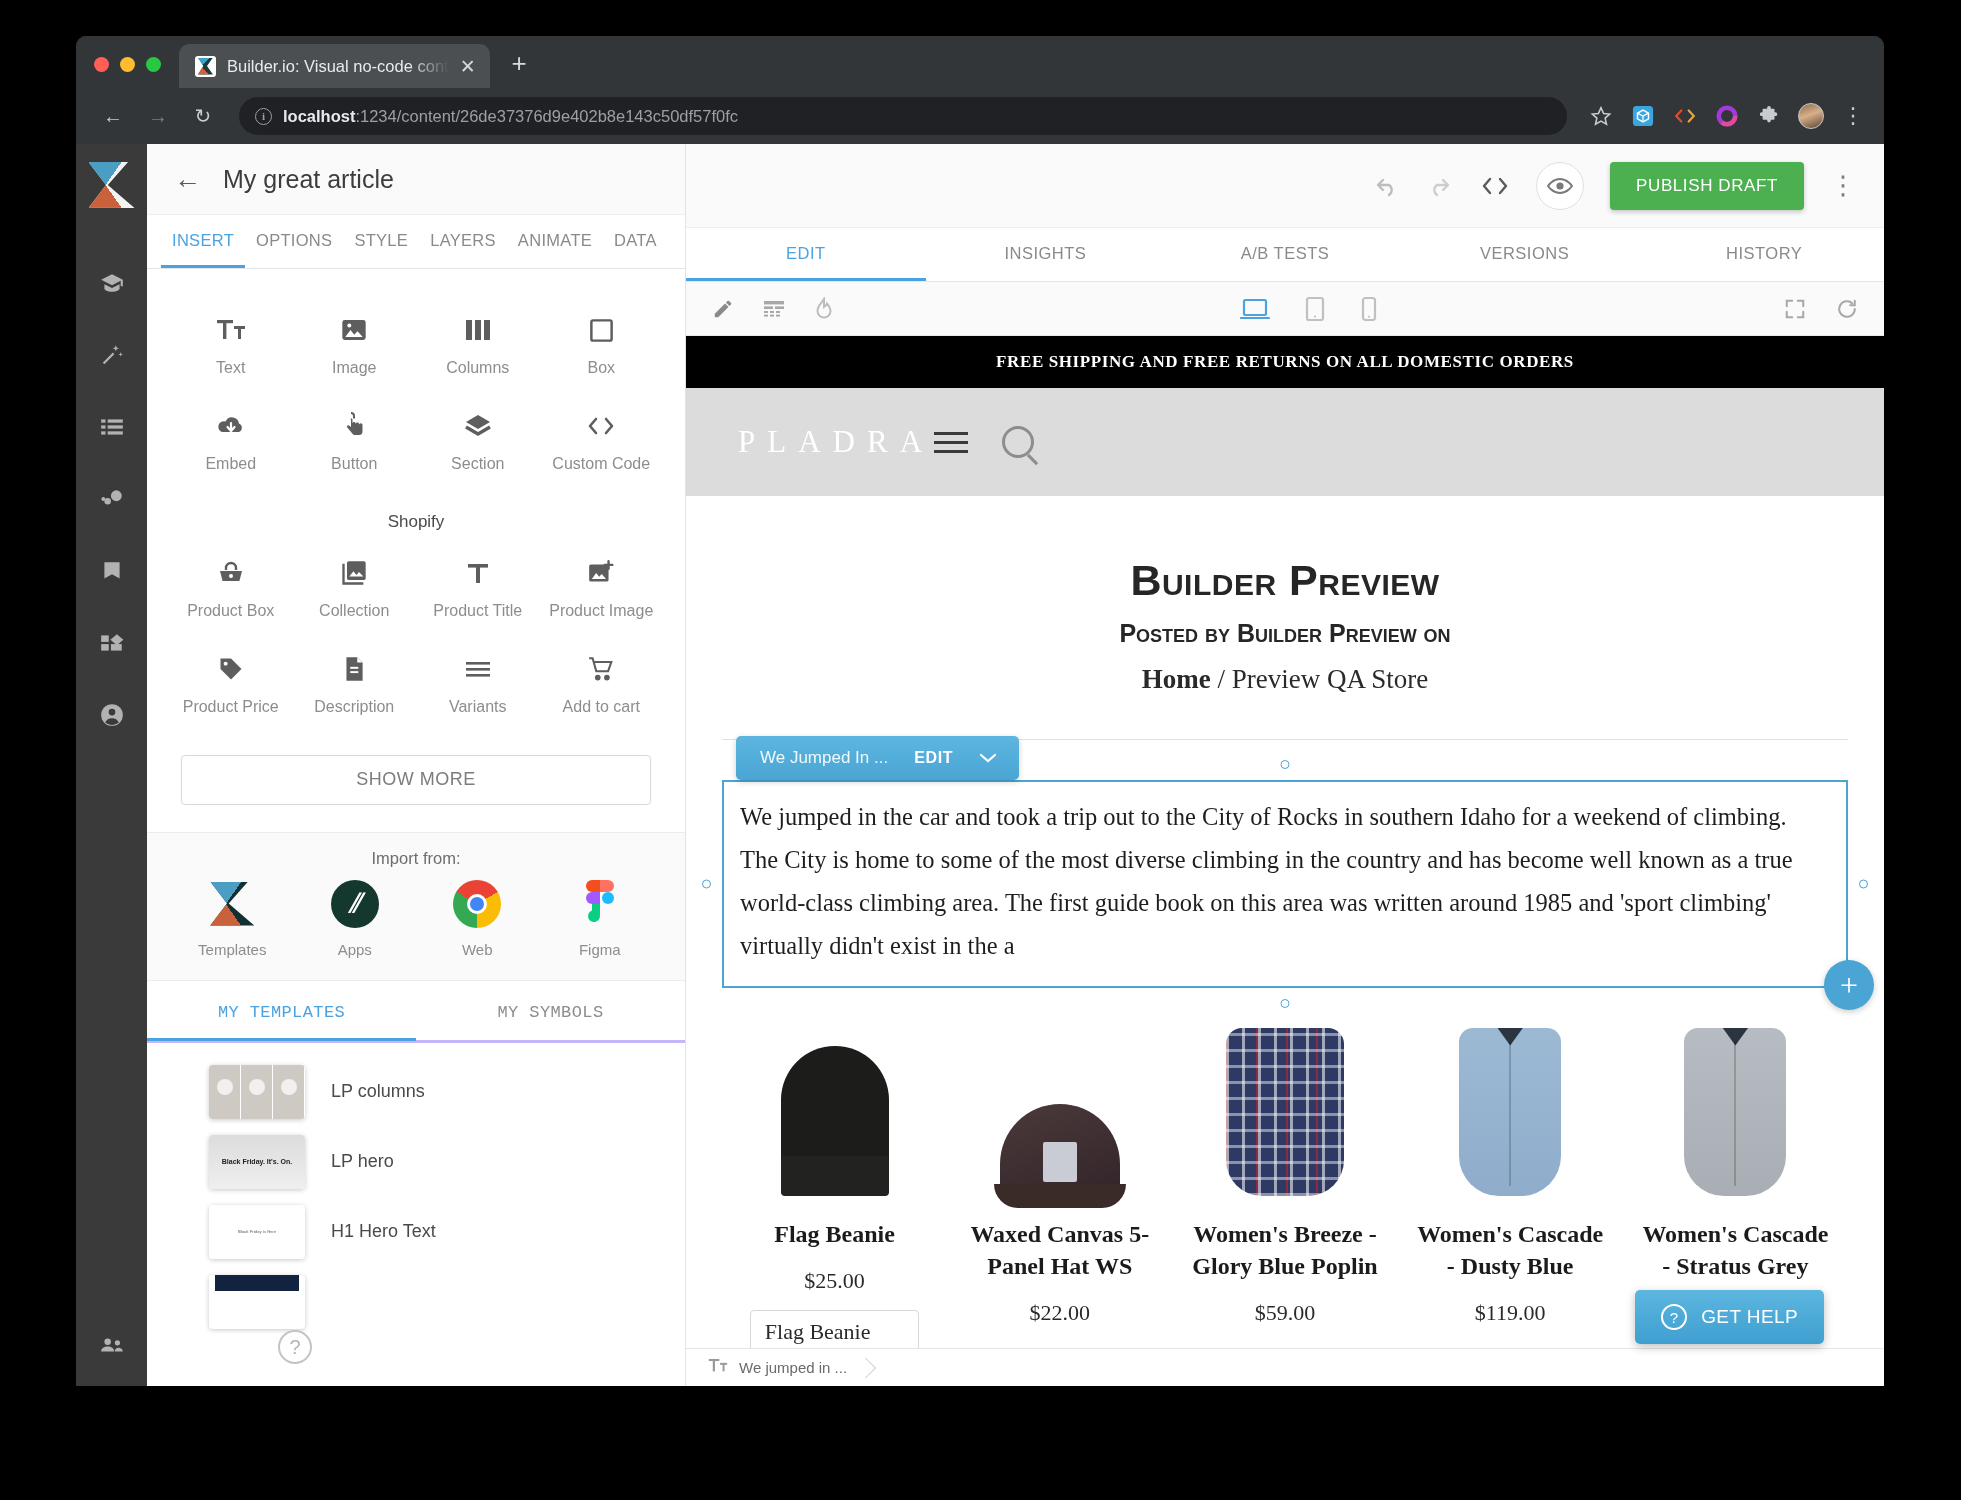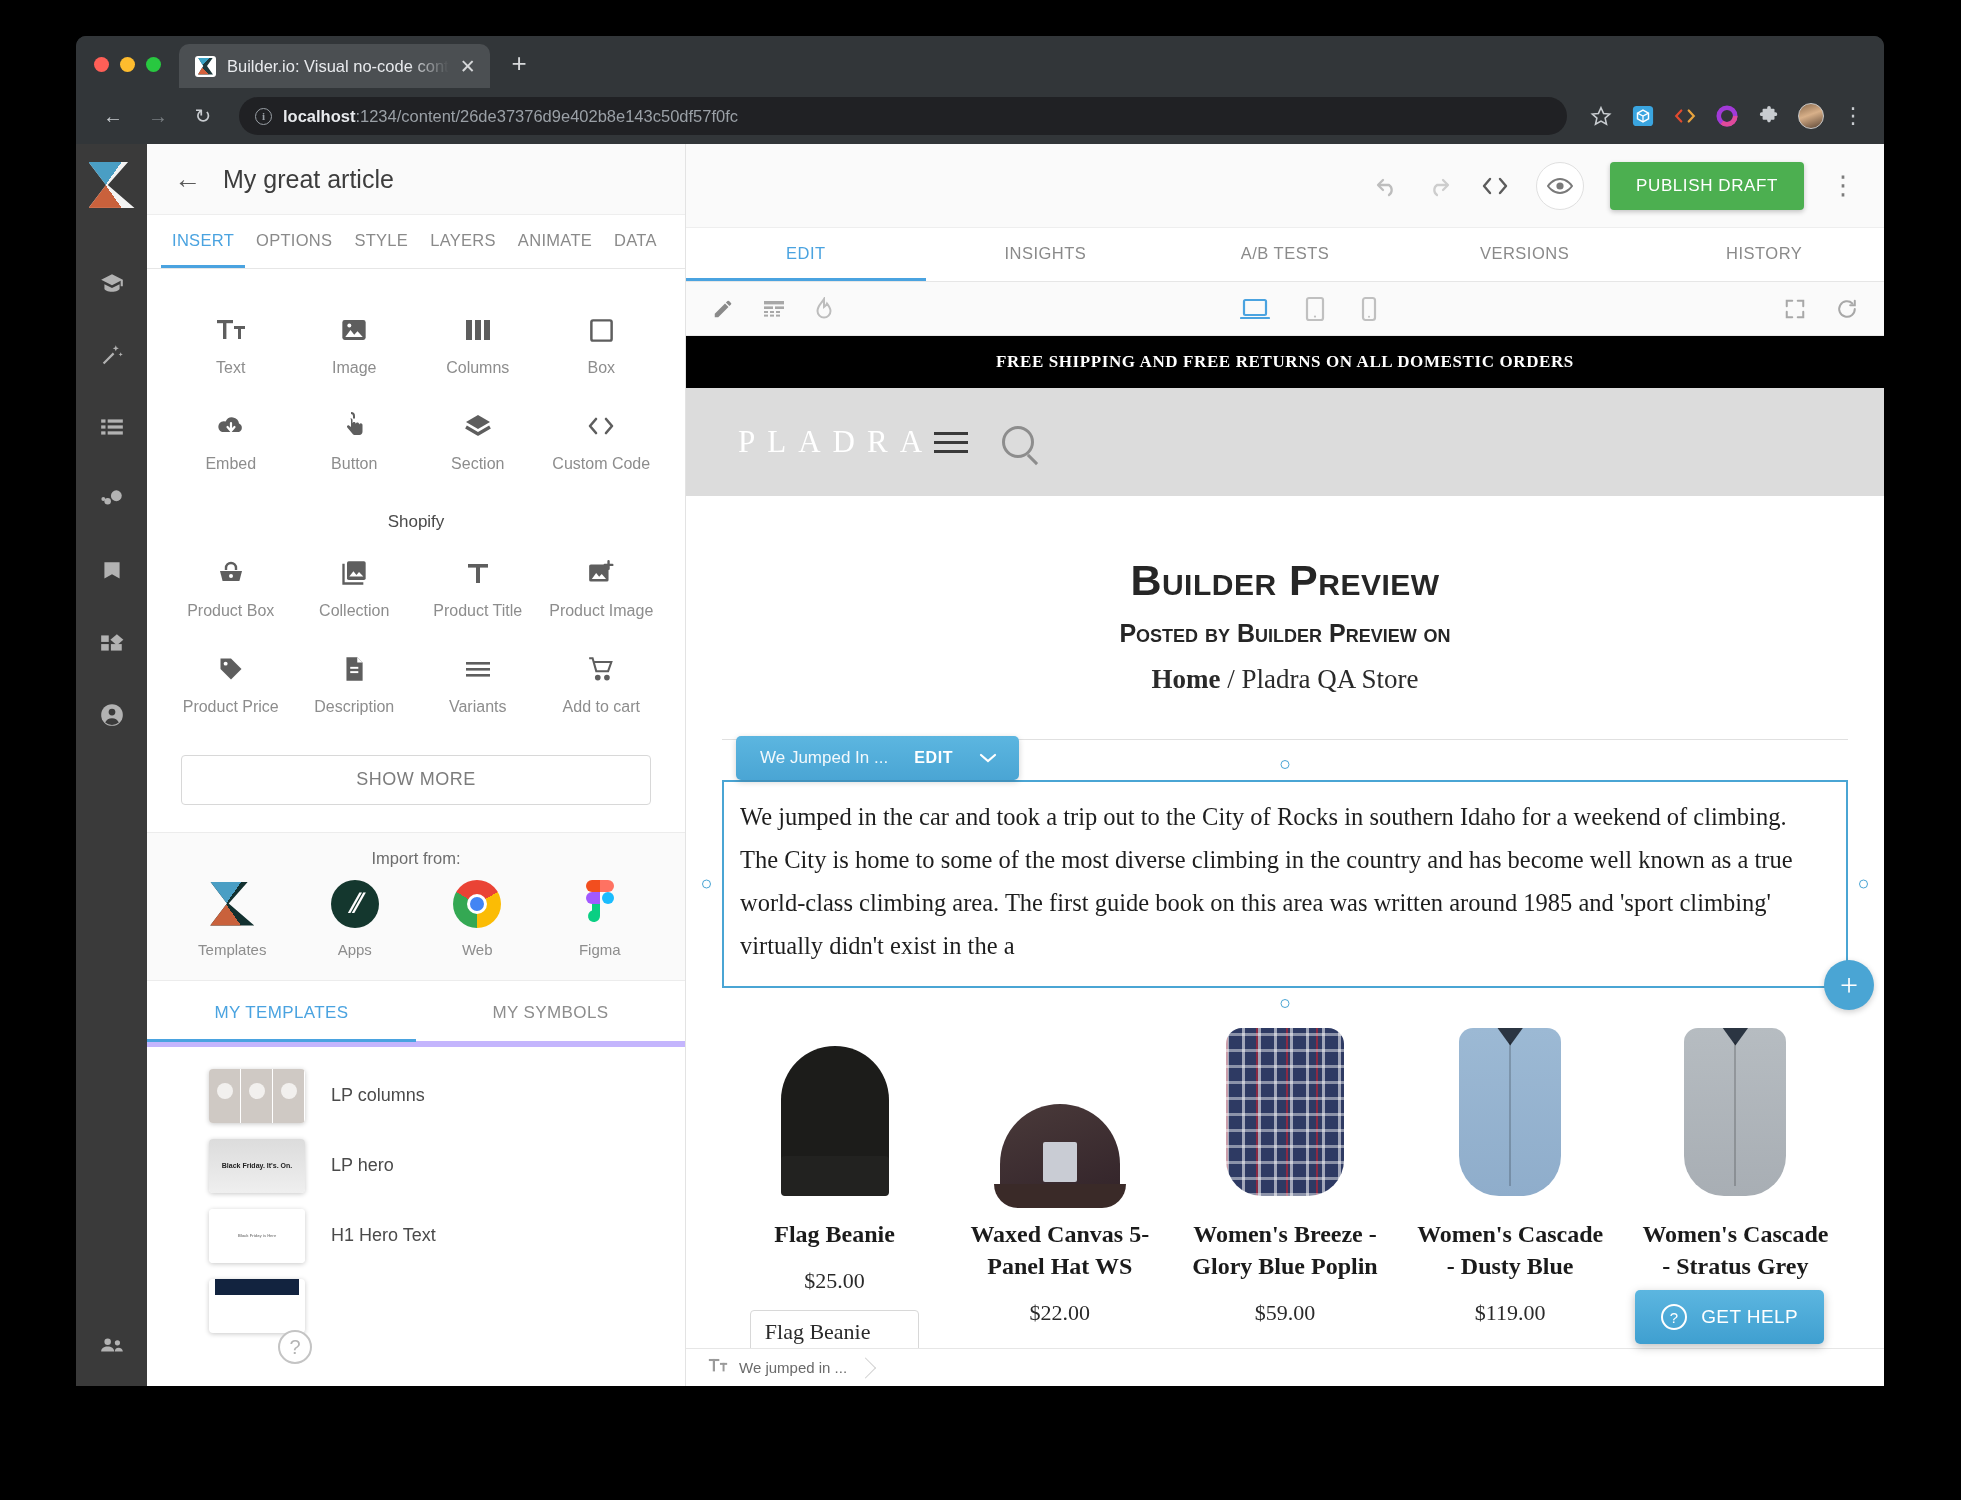--- a/index.html
+++ b/index.html
@@ -240,21 +240,21 @@
   }
   .ico-chrome {
     width:48px;height:48px;border-radius:50%;
     background: conic-gradient(from -60deg, #ea4335 0 33.3%, #fbbc05 33.3% 66.6%, #34a853 66.6% 100%);
     display:flex;align-items:center;justify-content:center;
   }
   .ico-chrome i { width:20px;height:20px;border-radius:50%;background:#4285f4;border:3px solid #fff; }
   .ico-figma { width:48px;height:48px; position:relative; }
 
   .tmpl-tabs {
-    display:flex; border-bottom:6px solid #c4b5fd;
+    display:flex; border-bottom:3px solid #c4b5fd;font-family:Liberation Mono, monospace;
   }
   .tmpl-tab {
     flex:1; text-align:center; padding: 22px 0 16px;
     font-size:17px; color:#8d8d8d; letter-spacing:.4px; cursor:pointer;
     border-bottom:3px solid transparent; margin-bottom:-1px;
   }
   .tmpl-tab.active { color:#4aa3e0; border-bottom-color:#4aa3e0; }
 
   .tmpl-list { padding: 14px 0 0; margin-left: 12px; }
   .tmpl-row { display:flex; align-items:center; gap:26px; padding: 8px 0 8px 50px; cursor:pointer; }
@@ -968,21 +968,21 @@
             <span class="srch"></span>
           </div>
         </div>
 
         <div class="article">
           <div class="art-title">Builder Preview</div>
           <div class="art-sub">Posted by Builder Preview on</div>
           <div class="art-crumb">
             <b>Home</b>
             <span>/</span>
-            <span>Pladra QA Store</span>
+            <span>Preview QA Store</span>
           </div>
           <div class="hr"></div>
 
           <div class="sel-wrap">
             <div class="sel-badge">
               <span class="nm">We Jumped In ...</span>
               <span class="ed">EDIT</span>
               <span class="cv">
                 <svg width="18" height="12" viewBox="0 0 18 12" fill="none" stroke="#fff" stroke-width="2.2" stroke-linecap="round">
                     <path d="M2 3l7 6 7-6"></path>

